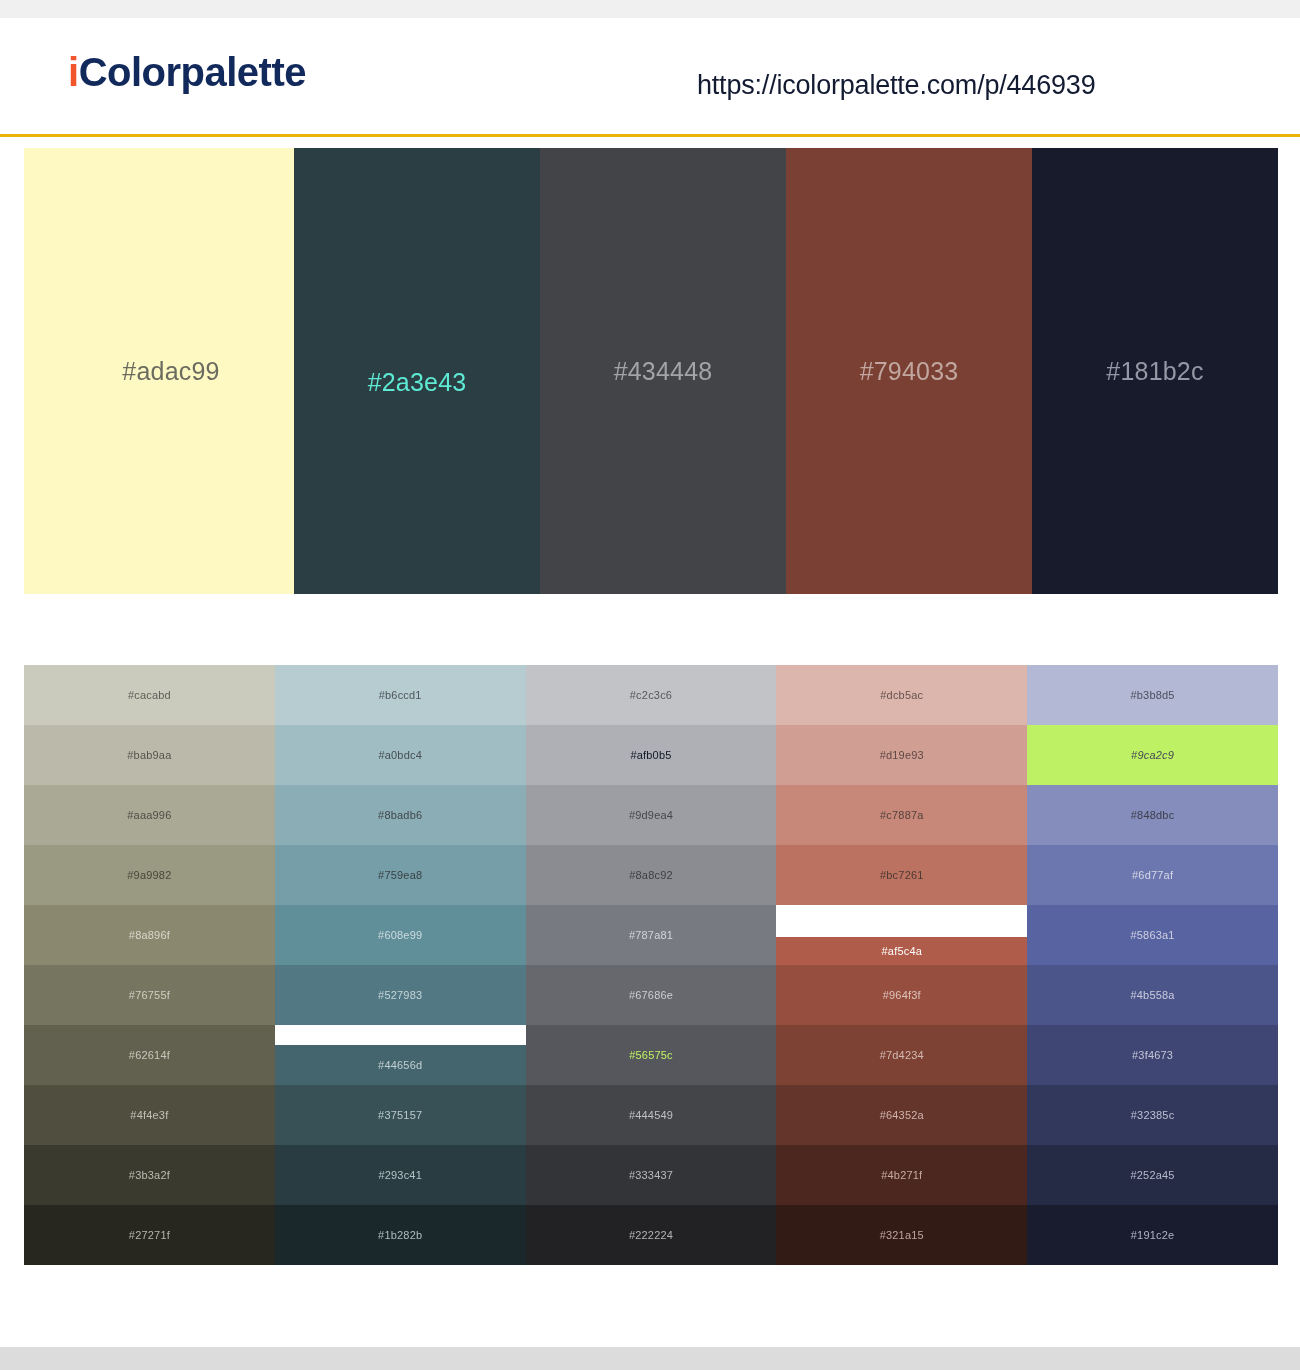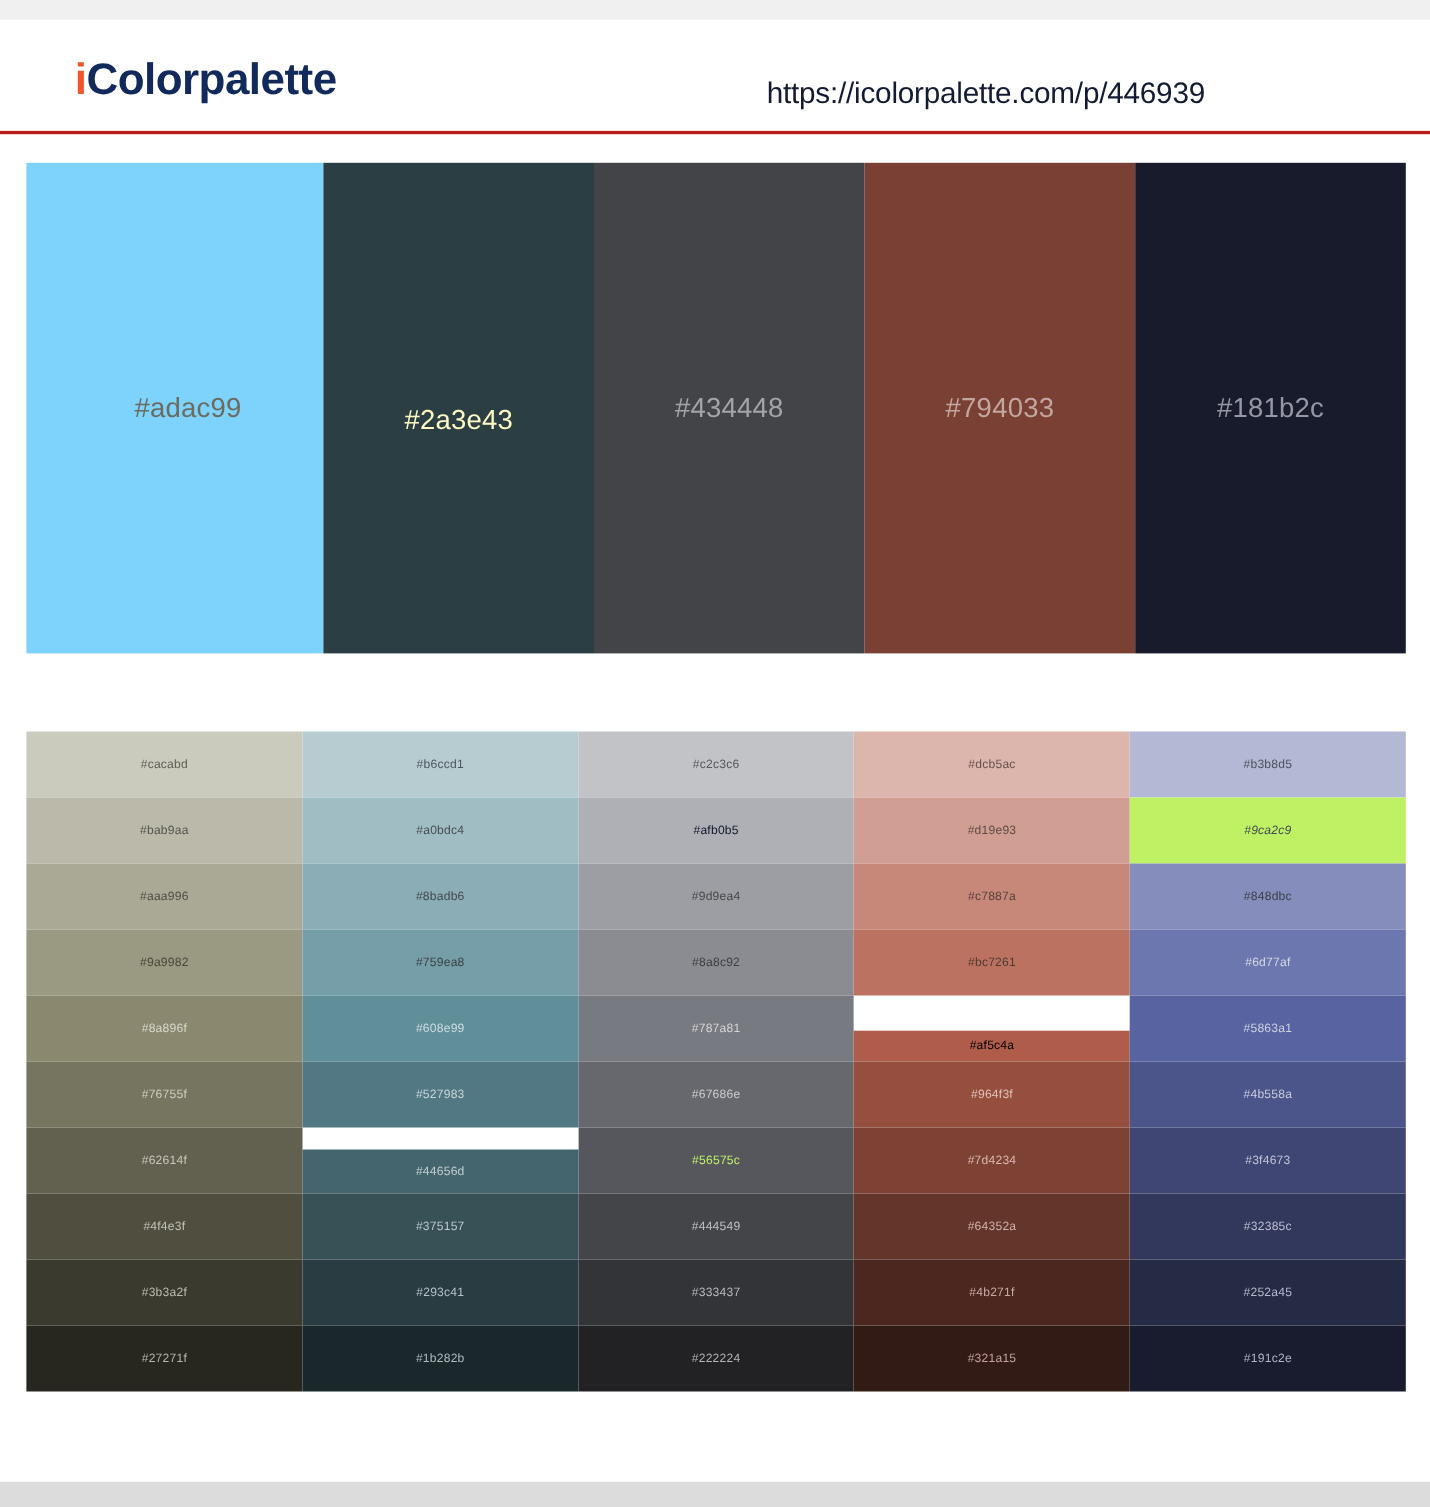--- a/index.html
+++ b/index.html
@@ -26,23 +26,23 @@
     width: 1300px;
     height: 18px;
     background: #f0f0f0;
   }
 
   
   .header {
     position: absolute;
     top: 18px; left: 0;
     width: 1300px;
-    height: 104px;
+    height: 119px;
     background: #ffffff;
-    border-bottom: 3px solid #b91c1c;
+    border-bottom: 3px solid #eab308;
   }
 
   .logo {
     position: absolute;
     left: 68px;
     top: 32px;
     font-size: 40px;
     font-weight: bold;
     letter-spacing: -0.5px;
     white-space: nowrap;
@@ -120,25 +120,25 @@
   <div class="top-band"></div>
 
   <div class="header">
     <div class="logo">
       <span class="logo-i">i</span><span class="logo-rest">Colorpalette</span>
     </div>
     <div class="header-url">https://icolorpalette.com/p/446939</div>
   </div>
 
   <div class="palette-strip" id="palette-strip">
-      <div class="palette-swatch" style="background: #7dd3fc; padding-left: 24px;">
+      <div class="palette-swatch" style="background: #fef9c3; padding-left: 24px;">
         <span class="hexlabel" style="color: rgb(107, 107, 96);">#adac99</span>
       </div>
       <div class="palette-swatch" style="background: rgb(42, 62, 67);">
-        <span class="hexlabel" style="color: #fef9c3; margin-top: 23px;">#2a3e43</span>
+        <span class="hexlabel" style="color: #5eead4; margin-top: 23px;">#2a3e43</span>
       </div>
       <div class="palette-swatch" style="background: rgb(67, 68, 72);">
         <span class="hexlabel" style="color: rgb(163, 164, 167);">#434448</span>
       </div>
       <div class="palette-swatch" style="background: rgb(121, 64, 51);">
         <span class="hexlabel" style="color: rgb(193, 167, 159);">#794033</span>
       </div>
       <div class="palette-swatch" style="background: rgb(24, 27, 44);">
         <span class="hexlabel" style="color: rgb(149, 152, 164);">#181b2c</span>
       </div>
@@ -161,21 +161,21 @@
       <div class="shade-cell" style="background: rgb(199, 136, 122); color: rgb(85, 66, 60);">#c7887a</div>
       <div class="shade-cell" style="background: rgb(132, 141, 188); color: rgb(61, 64, 77);">#848dbc</div>
       <div class="shade-cell" style="background: rgb(154, 153, 130); color: rgb(71, 71, 60);">#9a9982</div>
       <div class="shade-cell" style="background: rgb(117, 158, 168); color: rgb(58, 65, 68);">#759ea8</div>
       <div class="shade-cell" style="background: rgb(138, 140, 146); color: rgb(62, 63, 66);">#8a8c92</div>
       <div class="shade-cell" style="background: rgb(188, 114, 97); color: rgb(77, 58, 51);">#bc7261</div>
       <div class="shade-cell" style="background: rgb(109, 119, 175); color: rgb(214, 216, 229);">#6d77af</div>
       <div class="shade-cell" style="background: rgb(138, 137, 111); color: rgb(216, 215, 205);">#8a896f</div>
       <div class="shade-cell" style="background: rgb(96, 142, 153); color: rgb(207, 220, 223);">#608e99</div>
       <div class="shade-cell" style="background: rgb(120, 122, 129); color: rgb(212, 213, 216);">#787a81</div>
-      <div class="shade-cell" style="background: rgb(175, 92, 74); color: #000000; margin-top: 32px;">#af5c4a</div>
+      <div class="shade-cell" style="background: rgb(175, 92, 74); color: #ffffff; margin-top: 32px;">#af5c4a</div>
       <div class="shade-cell" style="background: rgb(88, 99, 161); color: rgb(207, 209, 224);">#5863a1</div>
       <div class="shade-cell" style="background: rgb(118, 117, 95); color: rgb(207, 206, 196);">#76755f</div>
       <div class="shade-cell" style="background: rgb(82, 121, 131); color: rgb(199, 213, 216);">#527983</div>
       <div class="shade-cell" style="background: rgb(103, 104, 110); color: rgb(204, 205, 208);">#67686e</div>
       <div class="shade-cell" style="background: rgb(150, 79, 63); color: rgb(221, 195, 188);">#964f3f</div>
       <div class="shade-cell" style="background: rgb(75, 85, 138); color: rgb(201, 203, 219);">#4b558a</div>
       <div class="shade-cell" style="background: rgb(98, 97, 79); color: rgb(200, 199, 189);">#62614f</div>
       <div class="shade-cell" style="background: rgb(68, 101, 109); color: rgb(193, 207, 210); margin-top: 20px;">#44656d</div>
       <div class="shade-cell" style="background: rgb(86, 87, 92); color: #bef264;">#56575c</div>
       <div class="shade-cell" style="background: rgb(125, 66, 52); color: rgb(213, 186, 179);">#7d4234</div>

